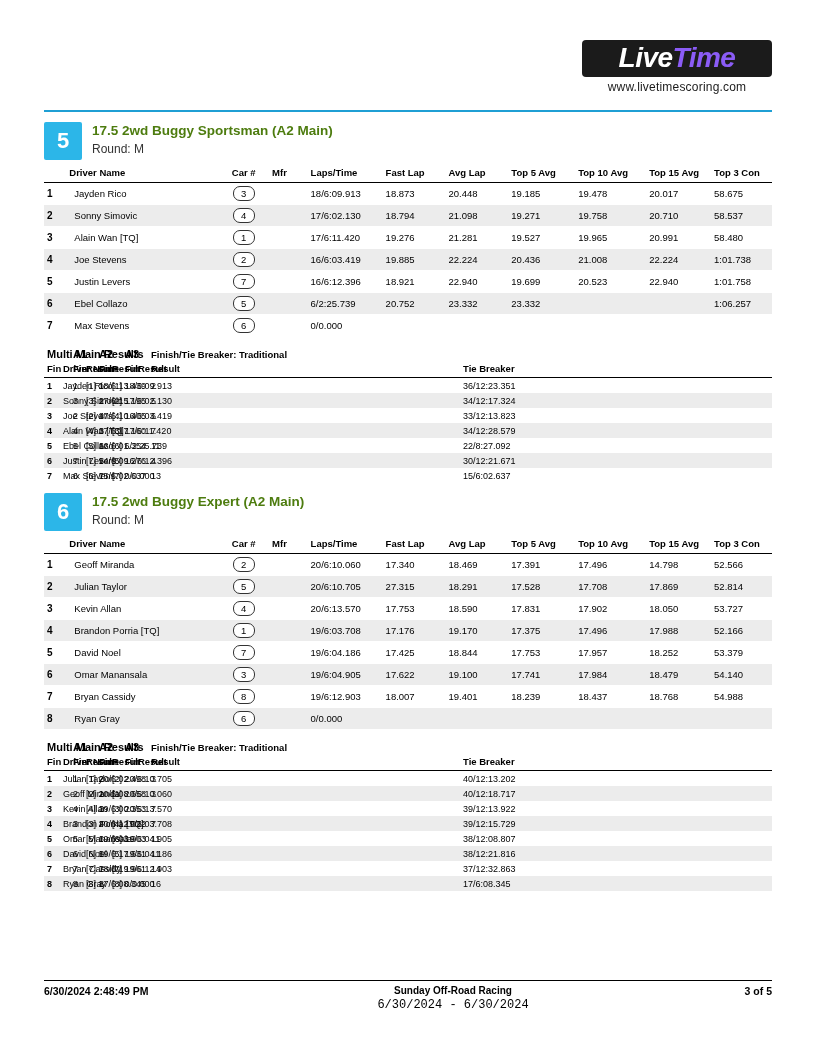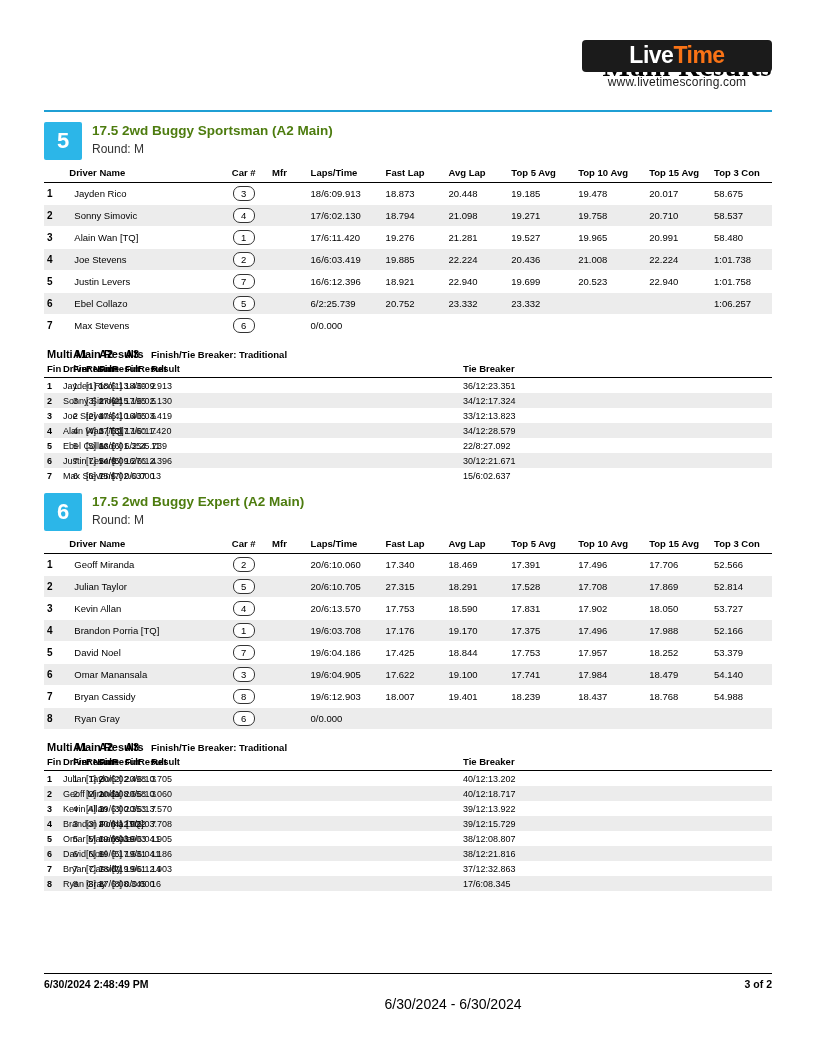--- a/index.html
+++ b/index.html
@@ -51,26 +51,27 @@
   }
   .logo-badge {
     background: #1b1b1b;
     border-radius: 4px;
     padding: 4px 8px 5px 8px;
     display: block;
     line-height: 1;
   }
   .logo-text {
     font-family: "Liberation Sans", sans-serif;
+    font-style: italic;
     font-weight: bold;
-    font-size: 23px;
+    font-size: 28px;
     letter-spacing: -0.5px;
   }
   .logo-live { color: #ffffff; }
-  .logo-time { color: #f97316; }
+  .logo-time { color: #8b5cf6; }
   .logo-url {
     margin-top: 3px;
     font-size: 12px;
     color: #1b1b1b;
     letter-spacing: 0.2px;
   }
   .header-rule {
     border-top: 2px solid #1f9fd4;
     margin-top: 6px;
   }
@@ -192,21 +193,21 @@
   }
   .footer-rule { border-top: 1px solid #000; margin-bottom: 4px; }
   .footer-row {
     display: flex;
     align-items: flex-start;
     font-size: 10px;
   }
   .footer-left { flex: 0 0 200px; font-weight: bold; font-size: 10.5px; }
   .footer-center { flex: 1; text-align: center; }
   .footer-center .ev { font-weight: bold; font-size: 10px; }
-  .footer-center .dt { font-size: 14px; margin-top: 18px; }
+  .footer-center .dt { font-size: 12px; margin-top: 2px; font-family: Liberation Mono, monospace; }
   .footer-right { flex: 0 0 110px; text-align: right; font-weight: bold; font-size: 10.5px; }
 </style>
 </head>
 <body>
 
 <div class="page">
   <div class="sheet">
 
     <div class="doc-header">
       <div class="doc-title">Main Results</div>
@@ -470,21 +471,21 @@
               <tr class="">
                 <td class="pos">1</td>
                 <td class="name">Geoff Miranda</td>
                 <td class="car"><span class="carnum">2</span></td>
                 <td class="mfr"></td>
                 <td class="laps">20/6:10.060</td>
                 <td class="fast">17.340</td>
                 <td class="avg">18.469</td>
                 <td class="t5">17.391</td>
                 <td class="t10">17.496</td>
-                <td class="t15">17.706</td>
+                <td class="t15">14.798</td>
                 <td class="t3">52.566</td>
               </tr>
               <tr class="alt">
                 <td class="pos">2</td>
                 <td class="name">Julian Taylor</td>
                 <td class="car"><span class="carnum">5</span></td>
                 <td class="mfr"></td>
                 <td class="laps">20/6:10.705</td>
                 <td class="fast">27.315</td>
                 <td class="avg">18.291</td>
@@ -695,18 +696,19 @@
         </div>
       </div>
 
   </div>
 
   <div class="footer">
     <div class="footer-rule"></div>
     <div class="footer-row">
       <div class="footer-left">6/30/2024 2:48:49 PM</div>
       <div class="footer-center">
+        <div class="ev">Sunday Off-Road Racing</div>
         <div class="dt">6/30/2024 - 6/30/2024</div>
       </div>
-      <div class="footer-right">3 of 2</div>
+      <div class="footer-right">3 of 5</div>
     </div>
   </div>
 </div>
 
 </body></html>

